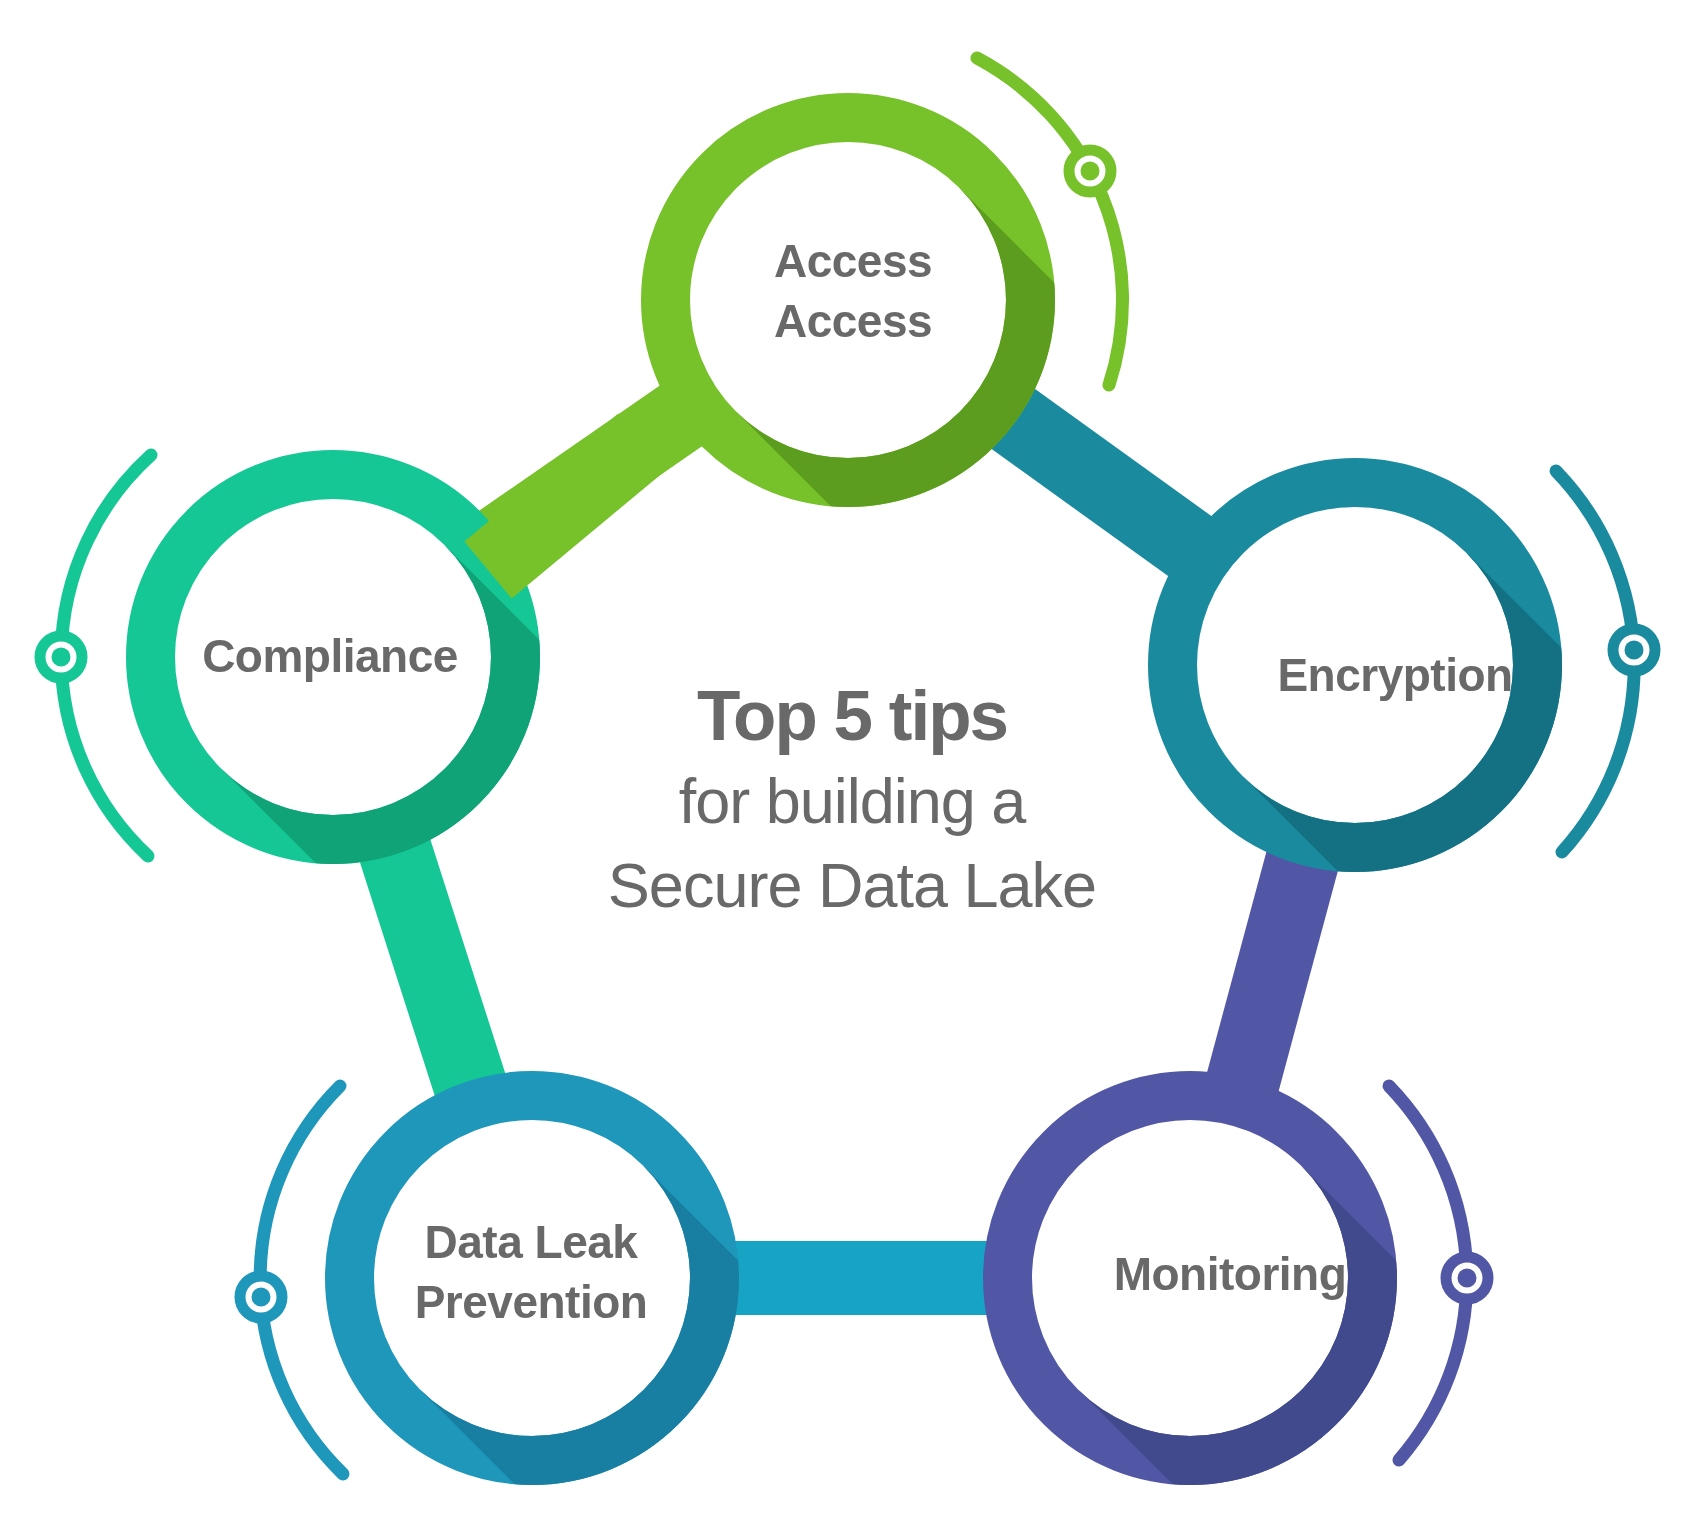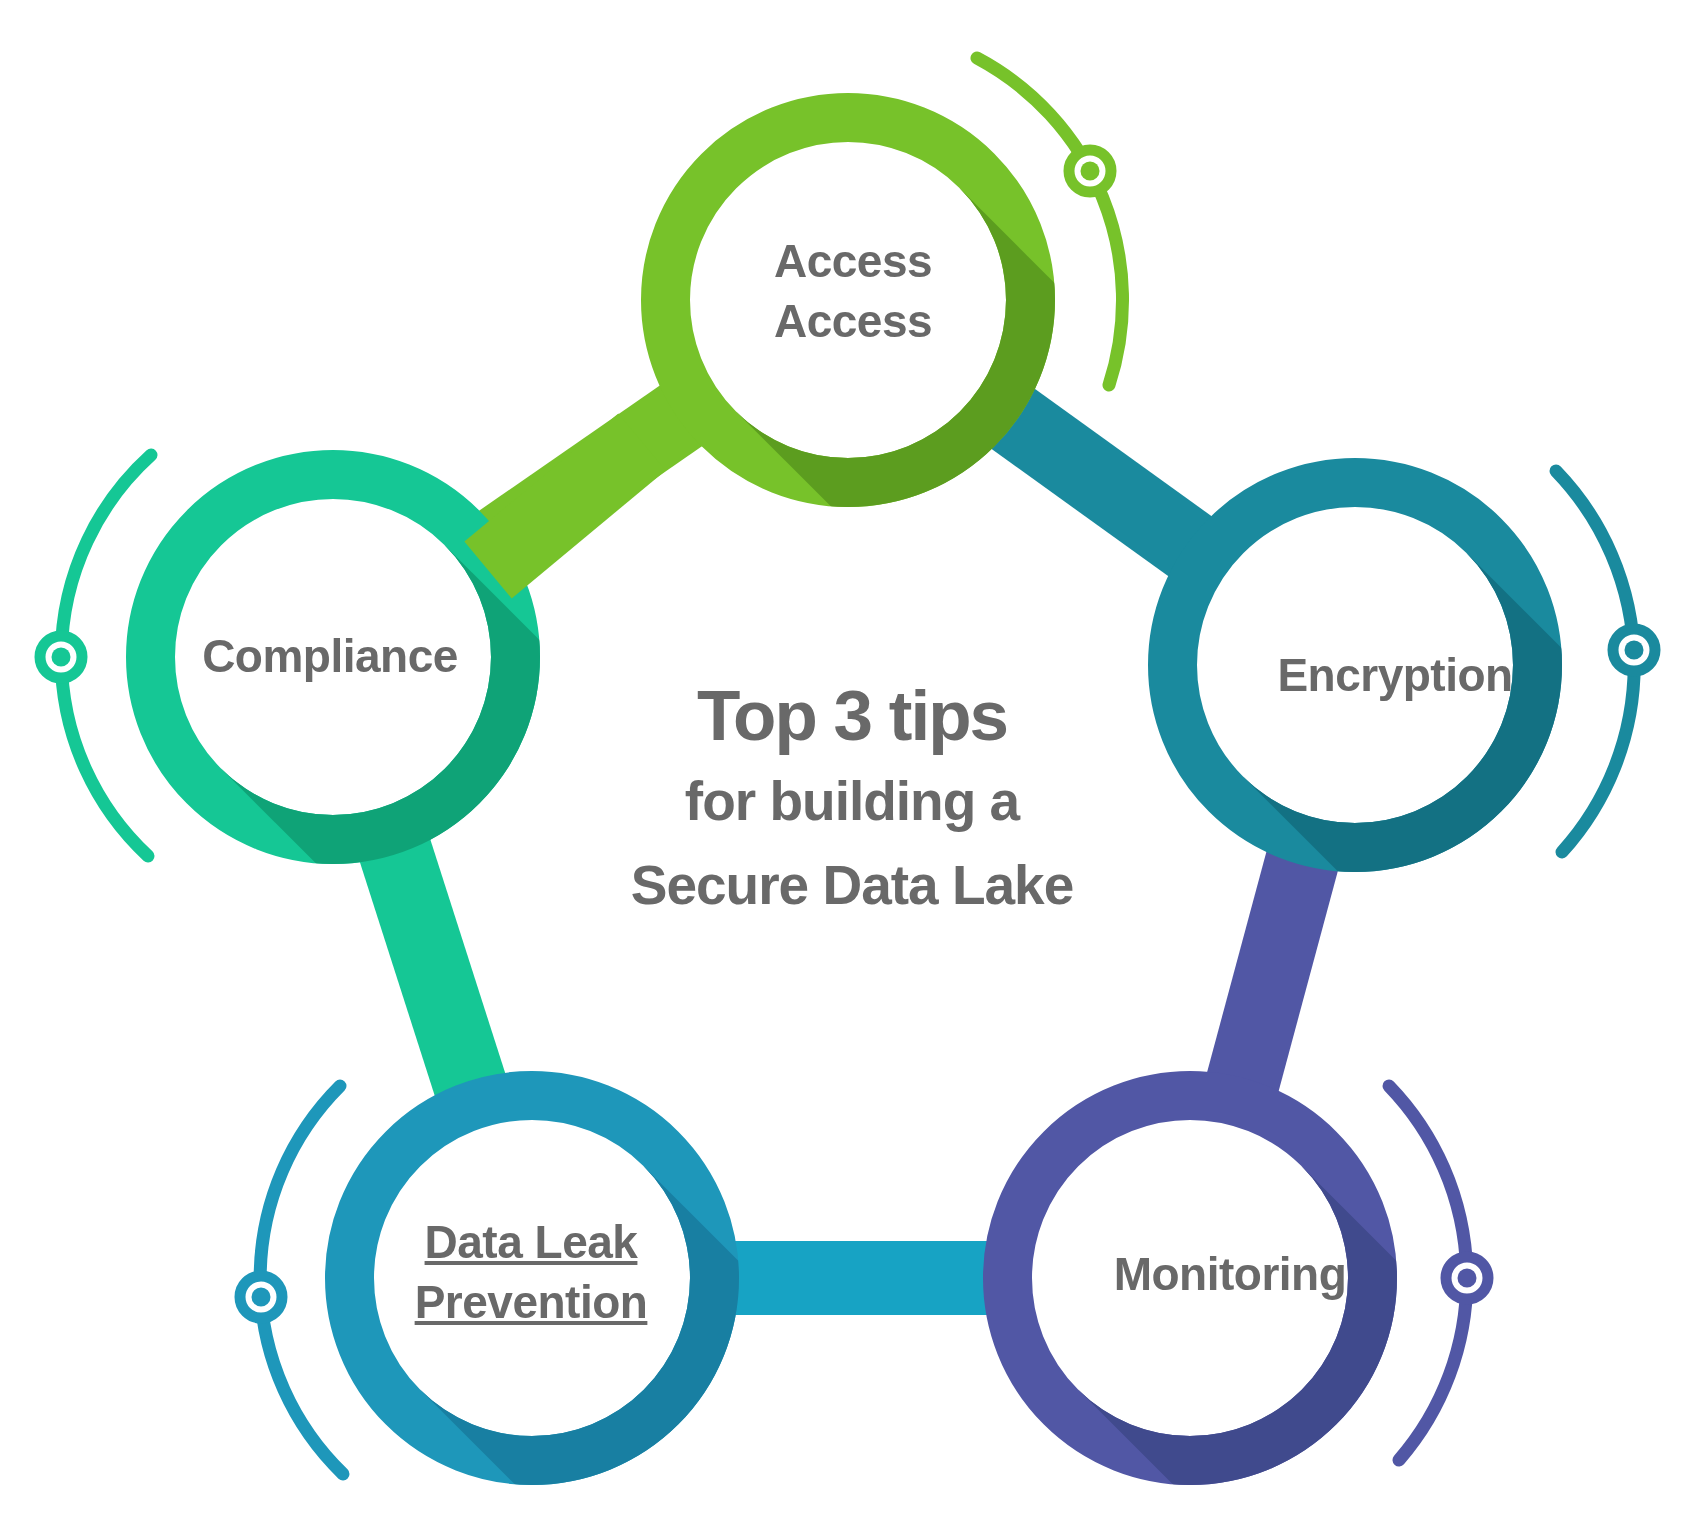--- a/index.html
+++ b/index.html
@@ -38,22 +38,22 @@
     white-space: nowrap;
   }
   .center-title .title-line-1 {
     font-size: 71px;
     font-weight: 700;
     line-height: 86px;
     letter-spacing: -2px;
   }
   .center-title .title-line-2,
   .center-title .title-line-3 {
-    font-size: 55px;
-    font-weight: 700;
+    font-size: 63px;
+    font-weight: 400;
     line-height: 84px;
     letter-spacing: -1px;
   }
 </style>
 </head>
 <body style="background: rgb(255, 255, 255);">
 
 <div class="stage">
 
   <svg class="diagram" width="1706" height="1534" viewBox="0 0 1706 1534">
@@ -151,28 +151,28 @@
     <div class="label-line">Access</div>
     <div class="label-line">Access</div>
   </div>
   <div class="node-label" style="left:1359px; top:675px;margin-left:36px;">
     <div class="label-line">Encryption</div>
 
   </div>
   <div class="node-label" style="left:1190px; top:1274px;margin-left:40px;">
     <div class="label-line">Monitoring</div>
   </div>
-  <div class="node-label" style="left:531px; top:1272px;text-decoration:underline;">
+  <div class="node-label" style="left:531px; top:1272px;">
     <div class="label-line">Data Leak</div>
     <div class="label-line">Prevention</div>
   </div>
   <div class="node-label" style="left:330px; top:656px;text-align:center;">
     <div class="label-line">Compliance</div>
 
   </div>
 
   <div class="center-title" style="left:852px; top:800px;">
-    <div class="title-line-1">Top 3 tips</div>
+    <div class="title-line-1">Top 5 tips</div>
     <div class="title-line-2">for building a</div>
     <div class="title-line-3">Secure Data Lake</div>
   </div>
 
 </div>
 
 </body></html>

